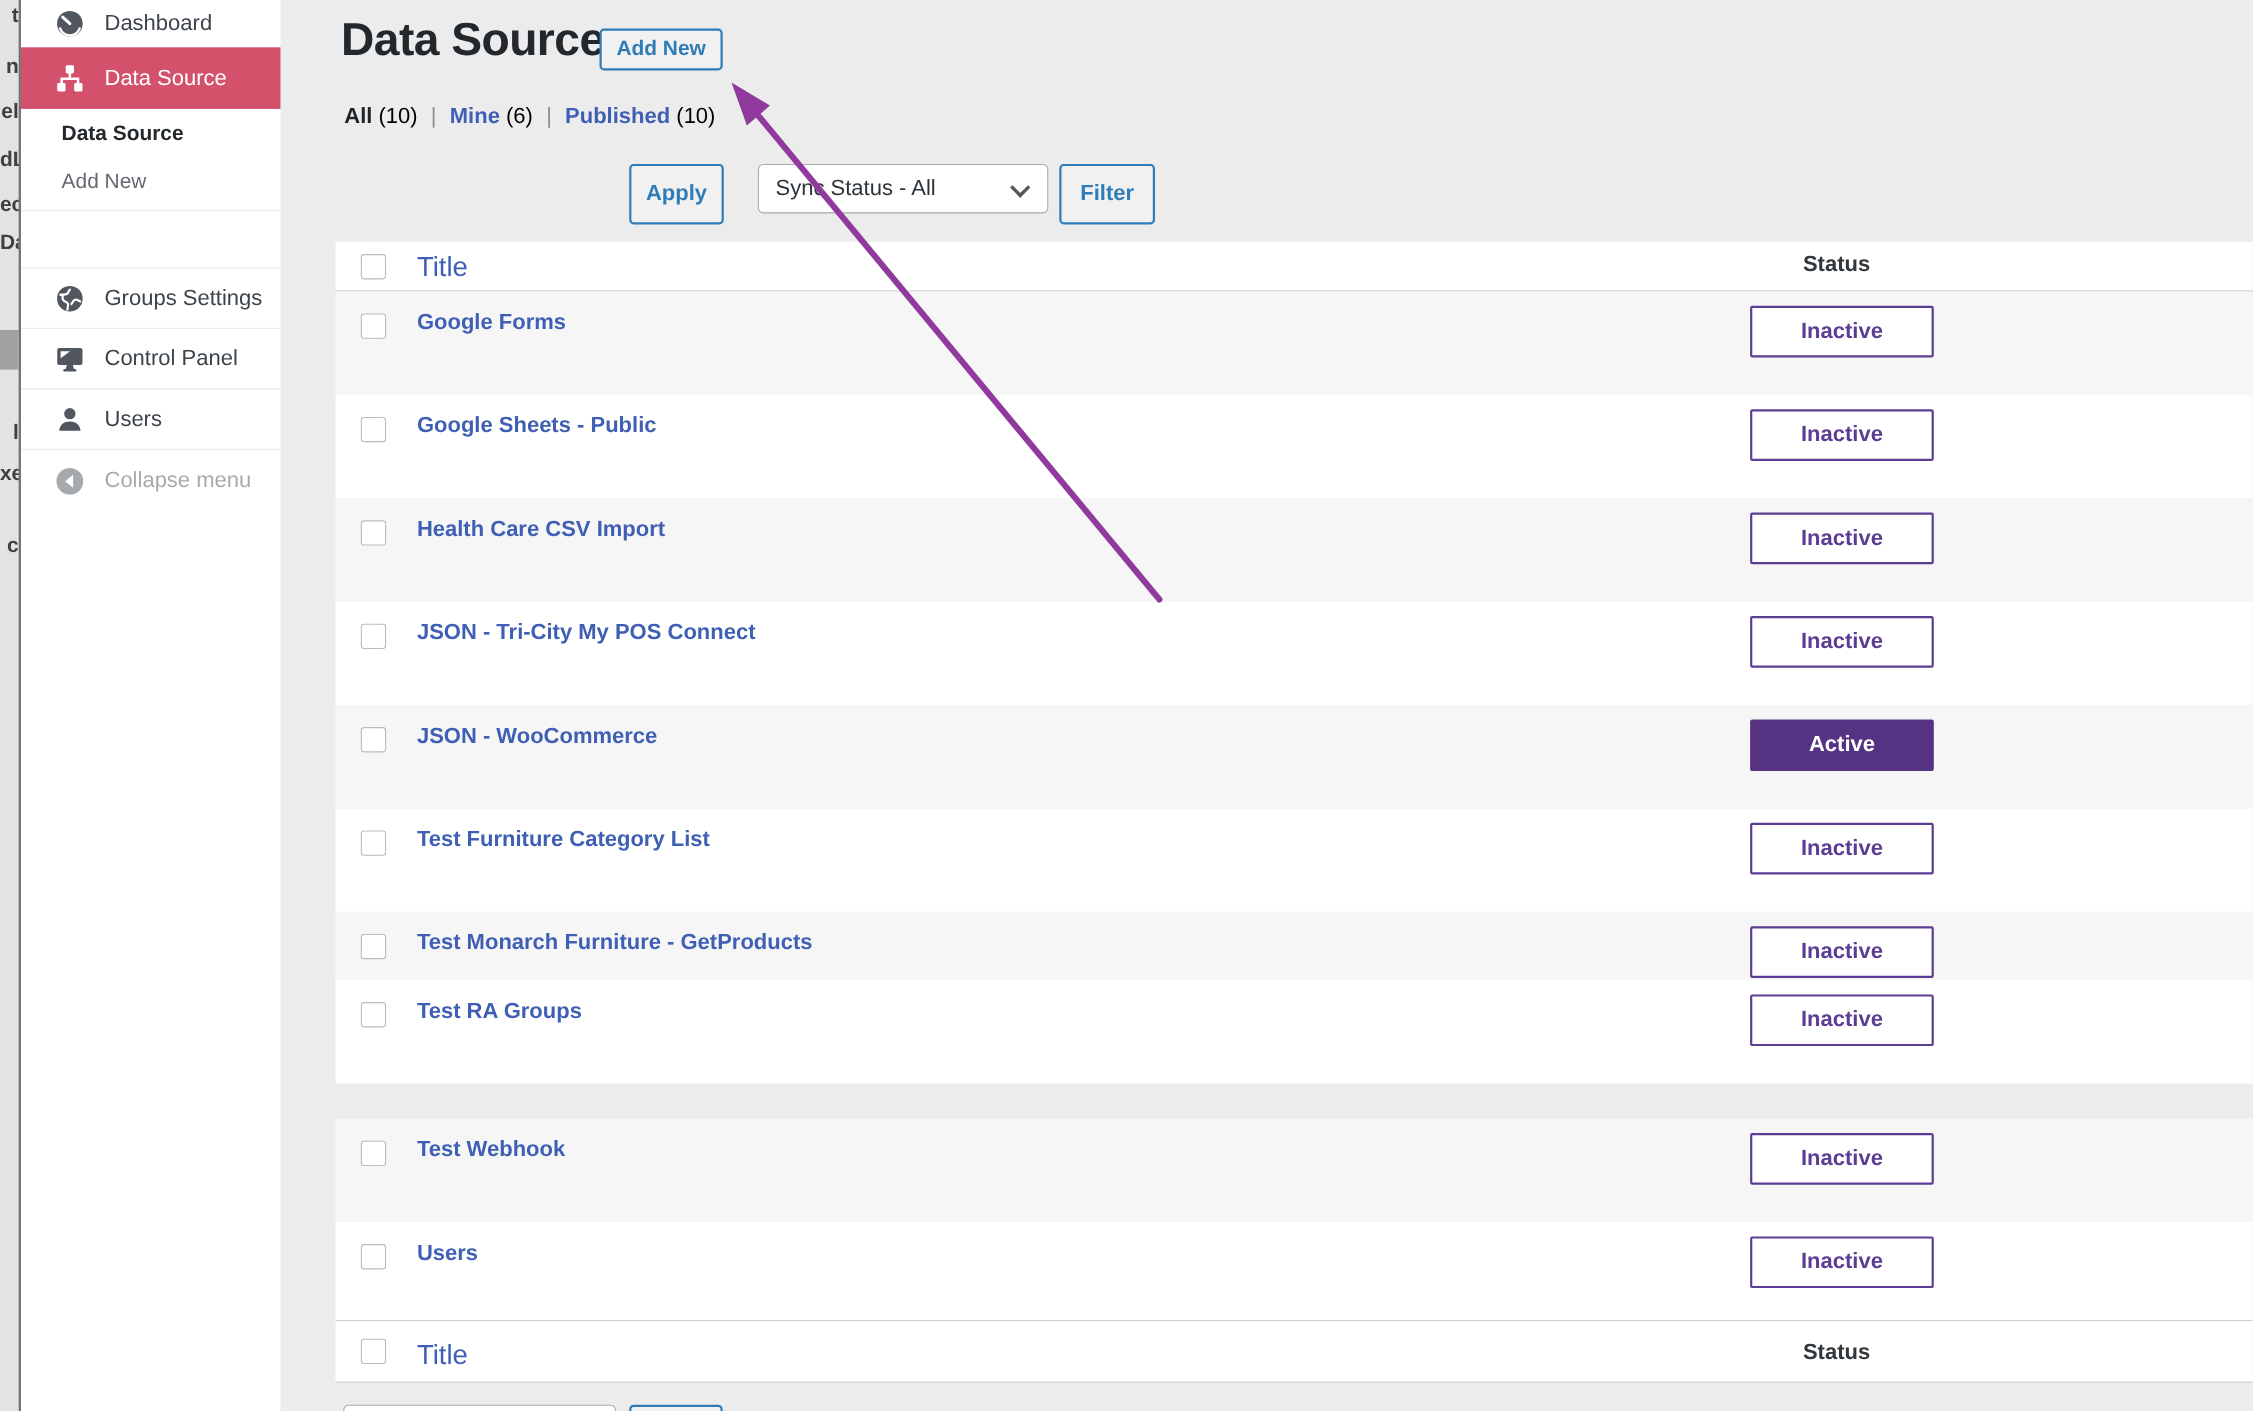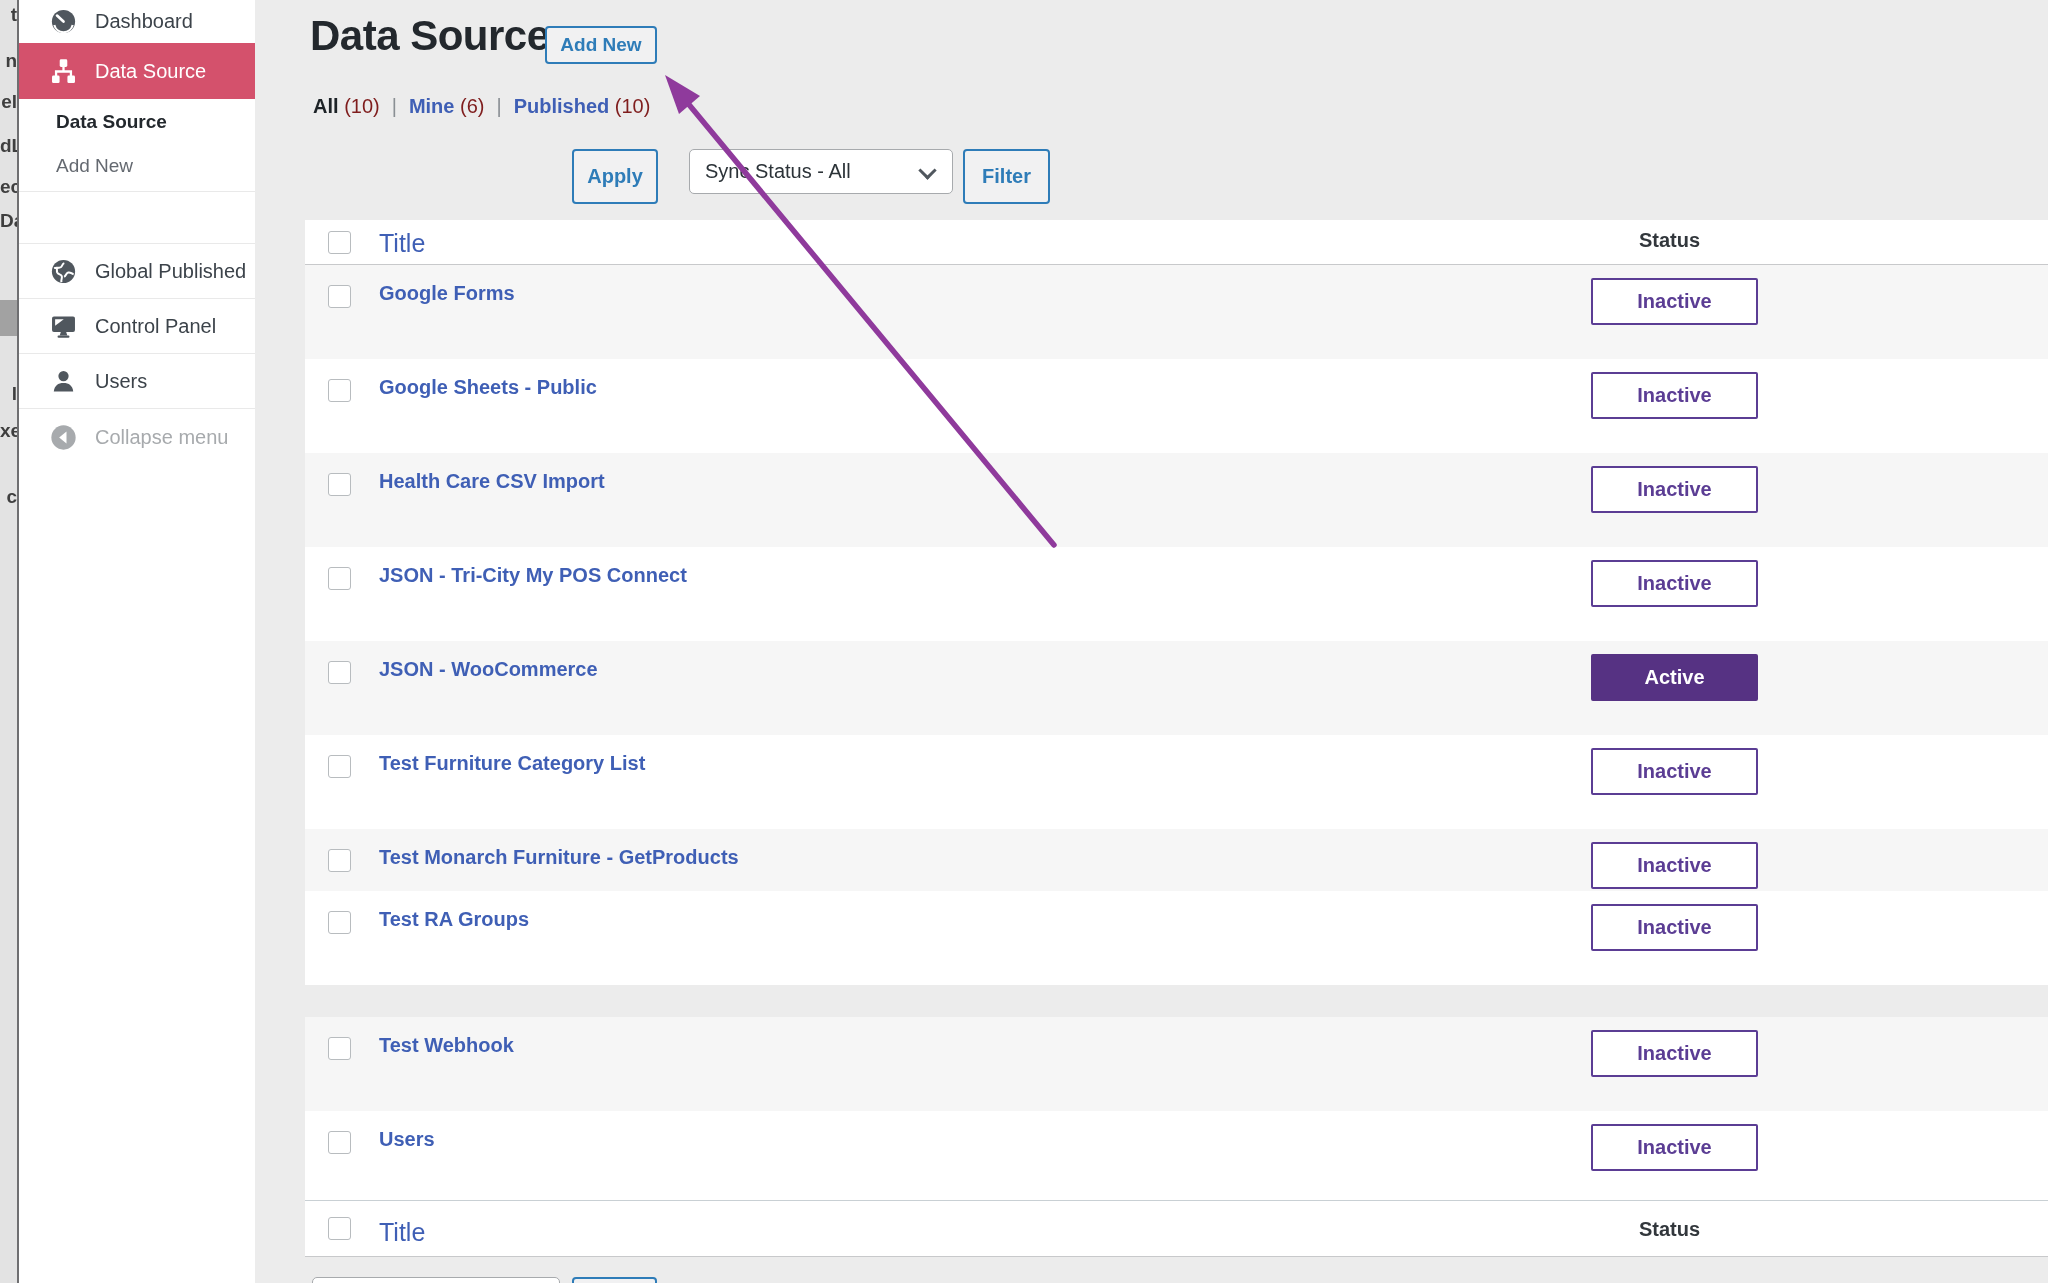--- a/index.html
+++ b/index.html
@@ -30,21 +30,21 @@
   .page-title{position:absolute;left:310px;top:12px;font-size:42px;font-weight:bold;color:#23282d;
     letter-spacing:-0.5px;margin:0;}
   .btn{box-sizing:border-box;position:absolute;display:flex;align-items:center;justify-content:center;
     border:2px solid #2e7cb8;border-radius:4px;background:#f1f1f2;color:#2e7cb8;font-weight:bold;cursor:pointer;}
   .add-new{left:545px;top:26px;width:112px;height:38px;font-size:19px;}
 
   .views{position:absolute;left:313px;top:95px;font-size:20px;color:#6b7075;white-space:nowrap;}
   .views .v-link{cursor:pointer;text-decoration:none;}
   .views .v-all{font-weight:bold;color:#1d2327;text-align:center;}
   .views .v-blue{color:#3f5fb5;font-weight:bold;}
-  .views .v-count{color:#7f1d1d;font-weight:normal;}
+  .views .v-count{color:#000000;font-weight:normal;}
   .views .v-sep{color:#8a8f94;padding:0 12px;}
 
   
   .select{box-sizing:border-box;position:absolute;top:149px;height:45px;background:#fff;
     border:1px solid #a7aaad;border-radius:5px;display:flex;align-items:center;
     font-size:20px;color:#2c3338;padding-left:15px;cursor:pointer;}
   .chev{position:absolute;right:18px;top:14px;width:10px;height:10px;
     border-right:3px solid #50575e;border-bottom:3px solid #50575e;transform:rotate(45deg);}
   .toolbar-btn{top:149px;height:55px;font-size:20px;}
 
@@ -128,21 +128,21 @@
 
     <div class="side-divider" style="top:243px"></div>
 
     <div class="menu-item" style="top:244px;height:54px">
       <span class="mi-icon">
         <svg viewBox="0 0 20 20" width="27" height="27">
             <circle cx="10" cy="10" r="8.6" fill="#50575e"></circle>
             <path d="M3 7.5c2-.6 3.5.4 5.2-.8 1.2-.9.6-2.4 2.4-2.9M8.5 18c-.6-2 .8-3 .2-4.6-.6-1.6-2.6-1-3.4-2.8-.5-1.2.3-2.2-.6-3.4M17.5 12c-1.8-.4-2.3-1.7-4-1.2-1.8.5-1.5 2.4-3 3.2" fill="none" stroke="#fff" stroke-width="1.5"></path>
           </svg>
       </span>
-      <span class="mi-label">Global Published</span>
+      <span class="mi-label">Groups Settings</span>
     </div>
 
     <div class="side-divider" style="top:298px"></div>
 
     <div class="menu-item" style="top:299px;height:54px">
       <span class="mi-icon">
         <svg viewBox="0 0 20 20" width="27" height="27">
             <rect x="1.5" y="2.5" width="17" height="11.5" rx="1.4" fill="#50575e"></rect>
             <path d="M3.8 4.6h6.4L3.8 9.4z" fill="#fff"></path>
             <path d="M8 14h4l.8 2.6H7.2z" fill="#50575e"></path>

